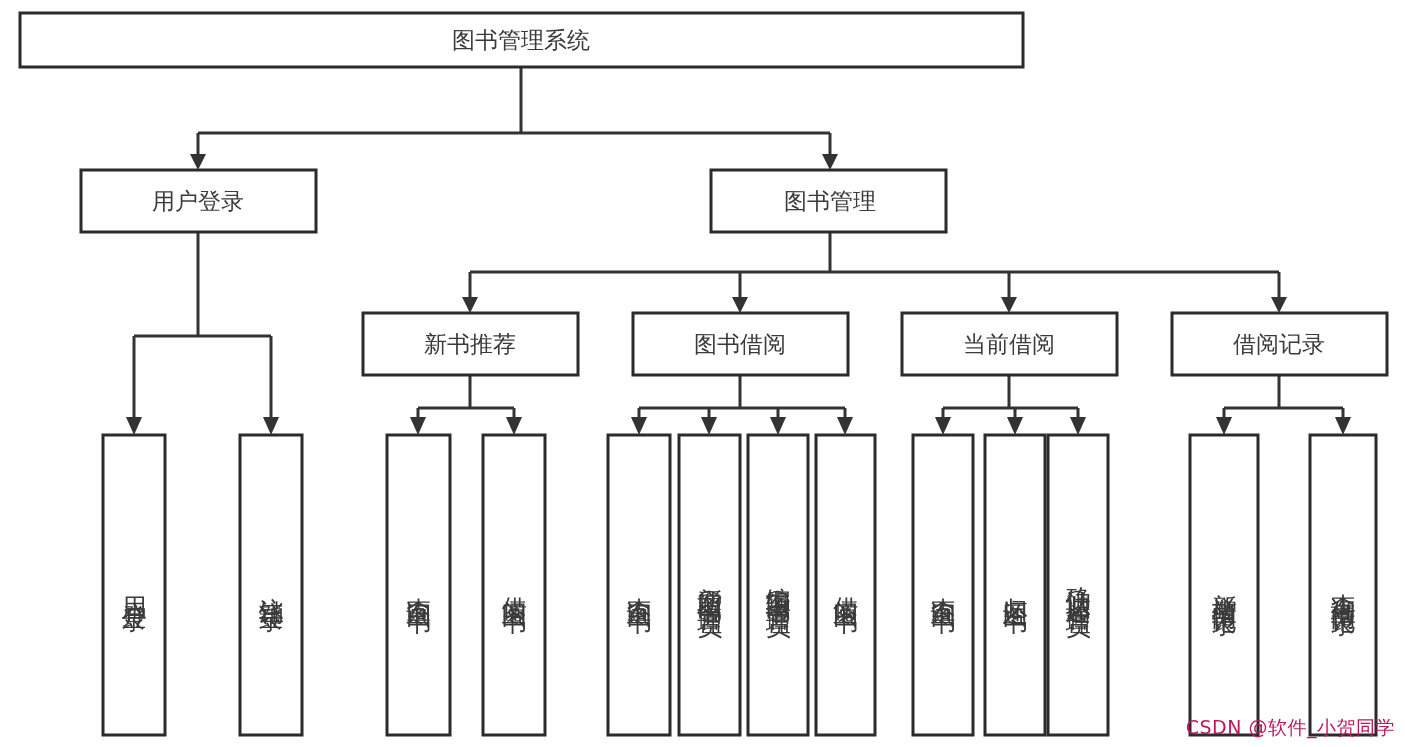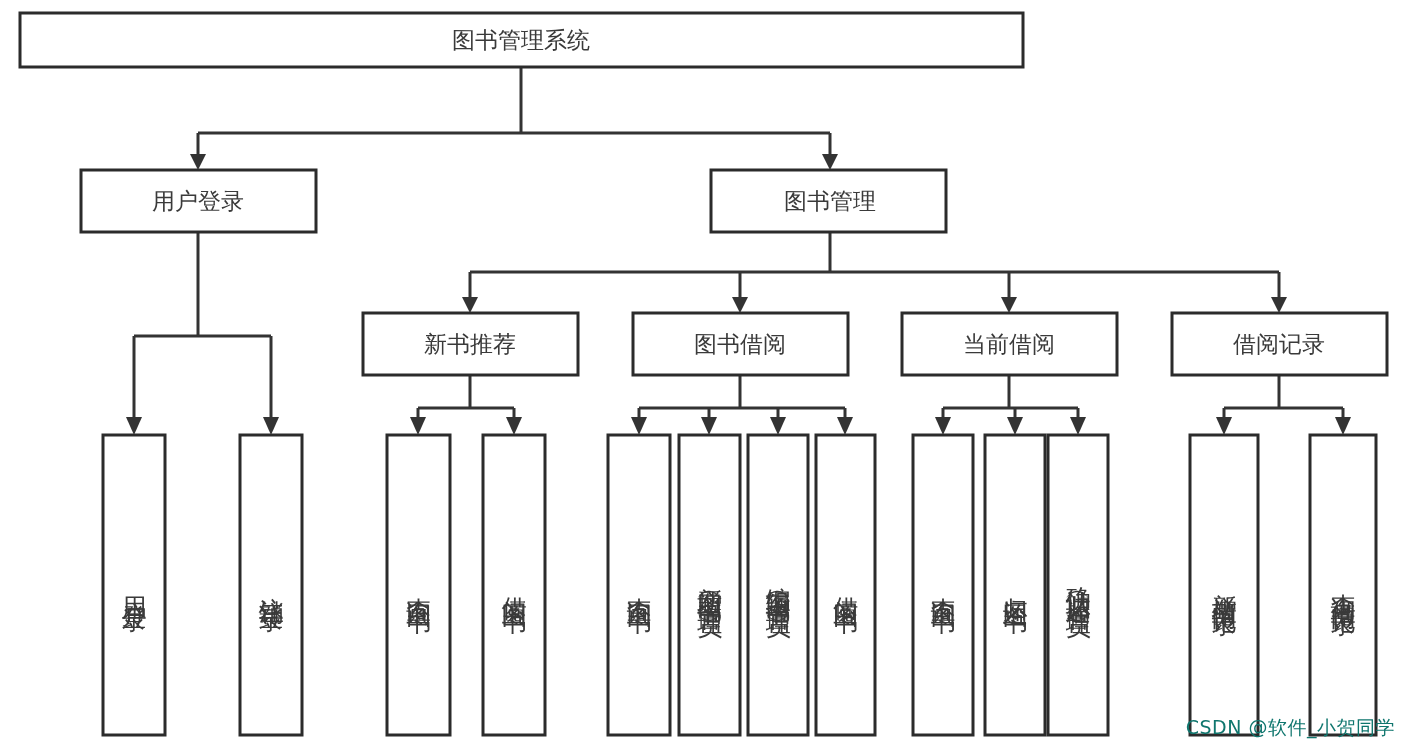--- a/index.html
+++ b/index.html
@@ -65,21 +65,21 @@
     color: #3a3a3a;
     white-space: nowrap;
     text-align: center;
   }
   #watermark {
     position: absolute;
     right: 10px;
     bottom: 6px;
     font-family: "DejaVu Sans", "Liberation Sans", sans-serif;
     font-size: 19px;
-    color: #0f766e;
+    color: #be185d;
     letter-spacing: 0.5px;
     white-space: nowrap;
     pointer-events: none;
   }
 </style>
 </head>
 <body>
 
 <div id="diagram-root">
 

